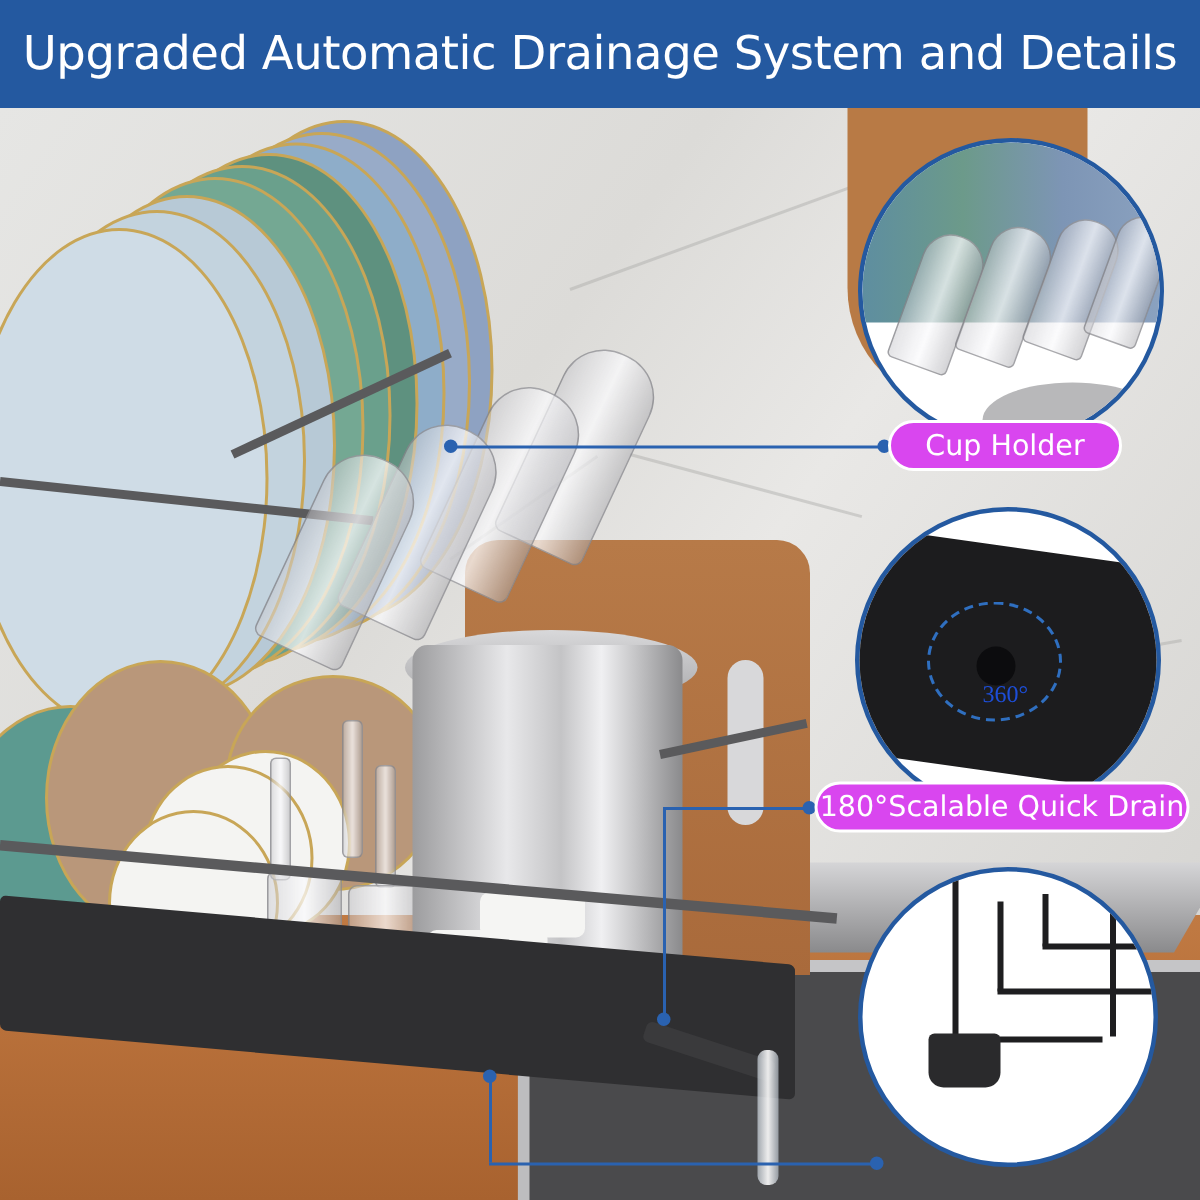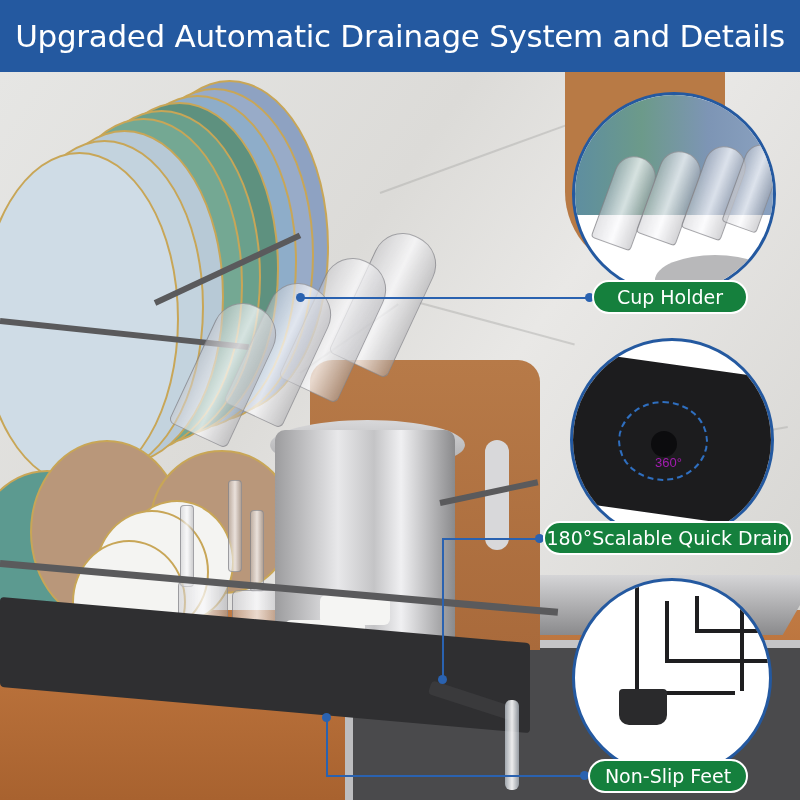--- a/index.html
+++ b/index.html
@@ -17,24 +17,24 @@
   .plate{position:absolute;border-radius:50%;border:2px solid #c8a657;}
   .tray{position:absolute;left:0;top:620px;width:530px;height:90px;background:#2f2f31;transform:skewY(5deg);border-radius:4px;}
   .rack-wire{position:absolute;background:#5a5a5c;}
   .pot{position:absolute;left:275px;top:430px;width:180px;height:230px;background:linear-gradient(90deg,#9c9c9e 0%,#e8e8ea 35%,#c4c4c6 55%,#f0f0f2 70%,#8a8a8c 100%);border-radius:10px 10px 4px 4px;}
   .pot-lid{position:absolute;left:270px;top:420px;width:195px;height:50px;background:linear-gradient(180deg,#d8d8da,#a8a8aa);border-radius:50%;}
   .bowl{position:absolute;border-radius:50%;background:#f4f4f2;border:2px solid #c8a657;}
   .glass{position:absolute;background:linear-gradient(90deg,rgba(200,200,205,.5),rgba(250,250,252,.75),rgba(170,170,175,.5));border:1px solid rgba(120,120,125,.6);}
   .mug{position:absolute;background:#f5f5f3;border-radius:6px;}
 
   .detail-circle{position:absolute;border-radius:50%;border:3px solid #2459a0;background:#fff;overflow:hidden;box-sizing:border-box;}
-  .pill{position:absolute;height:34px;border-radius:17px;background:#15803d;border:2px solid #fff;color:#fff;display:flex;align-items:center;justify-content:center;box-sizing:border-box;font-size:19px;font-family:"DejaVu Sans",sans-serif;white-space:nowrap;}
+  .pill{position:absolute;height:34px;border-radius:17px;background:#d946ef;border:2px solid #fff;color:#fff;display:flex;align-items:center;justify-content:center;box-sizing:border-box;font-size:19px;font-family:"DejaVu Sans",sans-serif;white-space:nowrap;}
   .leader{position:absolute;background:#2a62b0;}
   .dot{position:absolute;width:9px;height:9px;border-radius:50%;background:#2a62b0;}
-  .deg-text{position:absolute;color:#a21caf;font-size:13px;font-family:Liberation Sans, sans-serif;}
+  .deg-text{position:absolute;color:#1d4ed8;font-size:16px;font-family:Liberation Serif, serif;}
 </style>
 </head>
 <body>
 
 <div class="stage">
 
   <div class="wall">
     <div class="vein" style="left:380px;top:120px;width:200px;transform:rotate(-20deg);"></div>
     <div class="vein" style="left:420px;top:230px;width:160px;transform:rotate(15deg);"></div>
     <div class="vein" style="left:300px;top:300px;width:120px;transform:rotate(-35deg);"></div>
@@ -136,15 +136,14 @@
     <div style="position:absolute;left:90px;top:78px;width:110px;height:4px;background:#1e1e20;"></div>
     <div style="position:absolute;left:120px;top:15px;width:4px;height:35px;background:#1e1e20;"></div>
     <div style="position:absolute;left:120px;top:48px;width:80px;height:4px;background:#1e1e20;"></div>
     <div style="position:absolute;left:165px;top:10px;width:4px;height:100px;background:#1e1e20;"></div>
     <div style="position:absolute;left:44px;top:108px;width:48px;height:36px;background:#2a2a2c;border-radius:4px 4px 10px 10px;"></div>
   </div>
   <div class="leader" style="left:326px;top:717px;width:2px;height:58px;"></div>
   <div class="leader" style="left:326px;top:775px;width:257px;height:2px;"></div>
   <div class="dot" style="left:322px;top:713px;"></div>
   <div class="dot" style="left:580px;top:771px;"></div>
-  <div class="pill" style="left:588px;top:759px;width:160px;">Non-Slip Feet</div>
 
 </div>
 
 </body></html>

